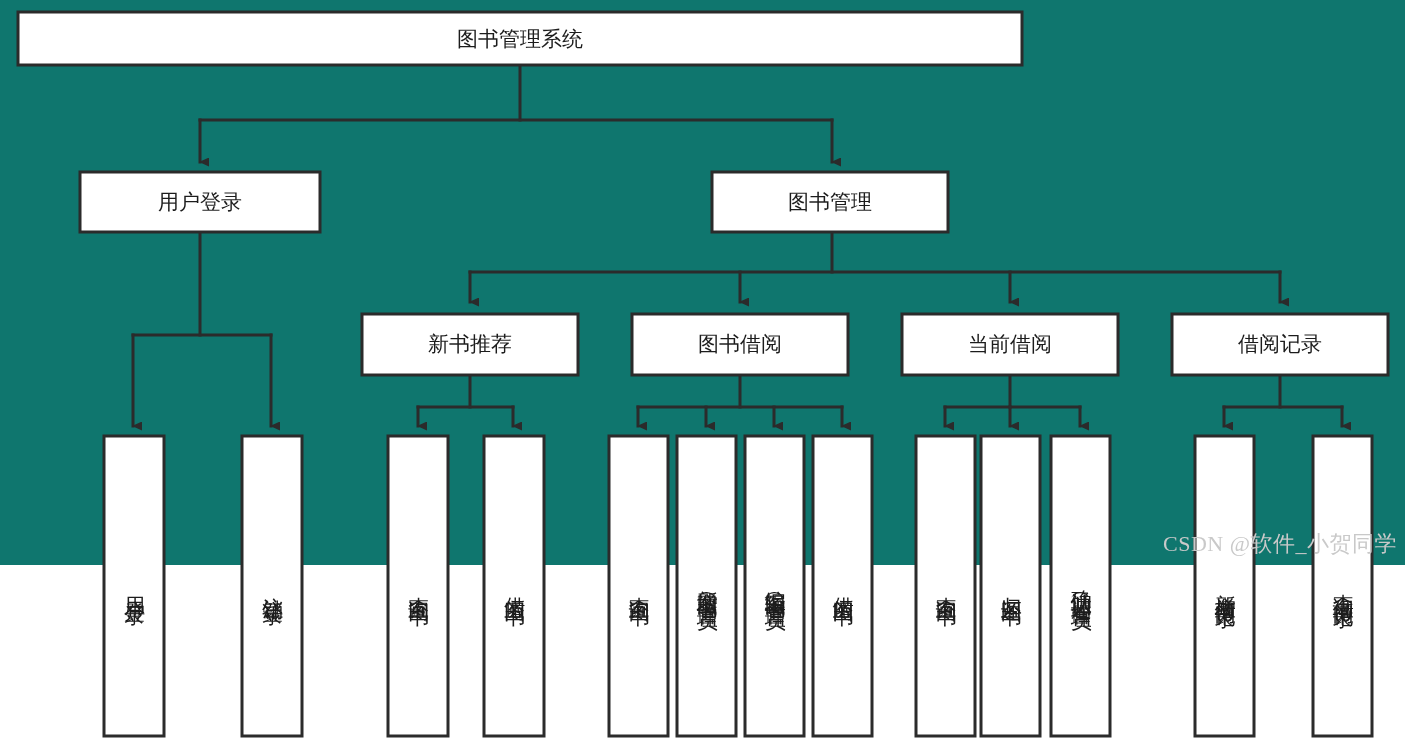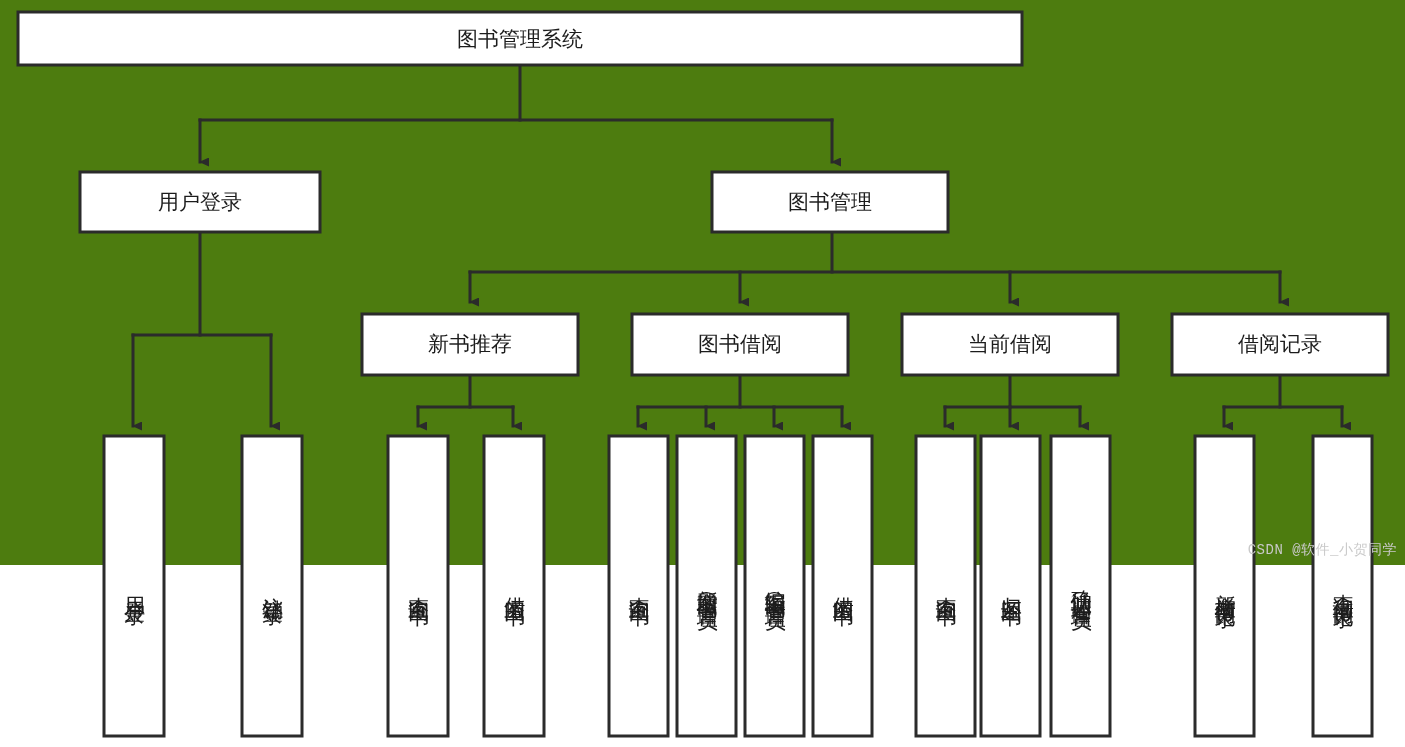--- a/index.html
+++ b/index.html
@@ -11,21 +11,21 @@
   body {
     font-family: "DejaVu Sans", "Liberation Sans", sans-serif;
     width: 1405px;
     height: 747px;
     overflow: hidden;
   }
   #diagram-root {
     position: relative;
     width: 1405px;
     height: 565px;
-    background: #4d7c0f;
+    background: #0f766e;
   }
   svg#diagram-svg {
     position: absolute;
     top: 0;
     left: 0;
     width: 1405px;
     height: 747px;
     display: block;
   }
   .node-box {
@@ -61,22 +61,22 @@
     line-height: 1.32;
     color: #1c1c1c;
     letter-spacing: 3px;
     white-space: nowrap;
     text-align: center;
   }
   .watermark {
     position: absolute;
     right: 8px;
     bottom: 6px;
-    font-family: Liberation Mono, monospace;
-    font-size: 14px;
+    font-family: Liberation Serif, serif;
+    font-size: 22px;
     color: #c9c9c9;
     letter-spacing: 0.5px;
     white-space: nowrap;
     pointer-events: none;
   }
 </style>
 </head>
 <body>
 
 <div id="diagram-root">

